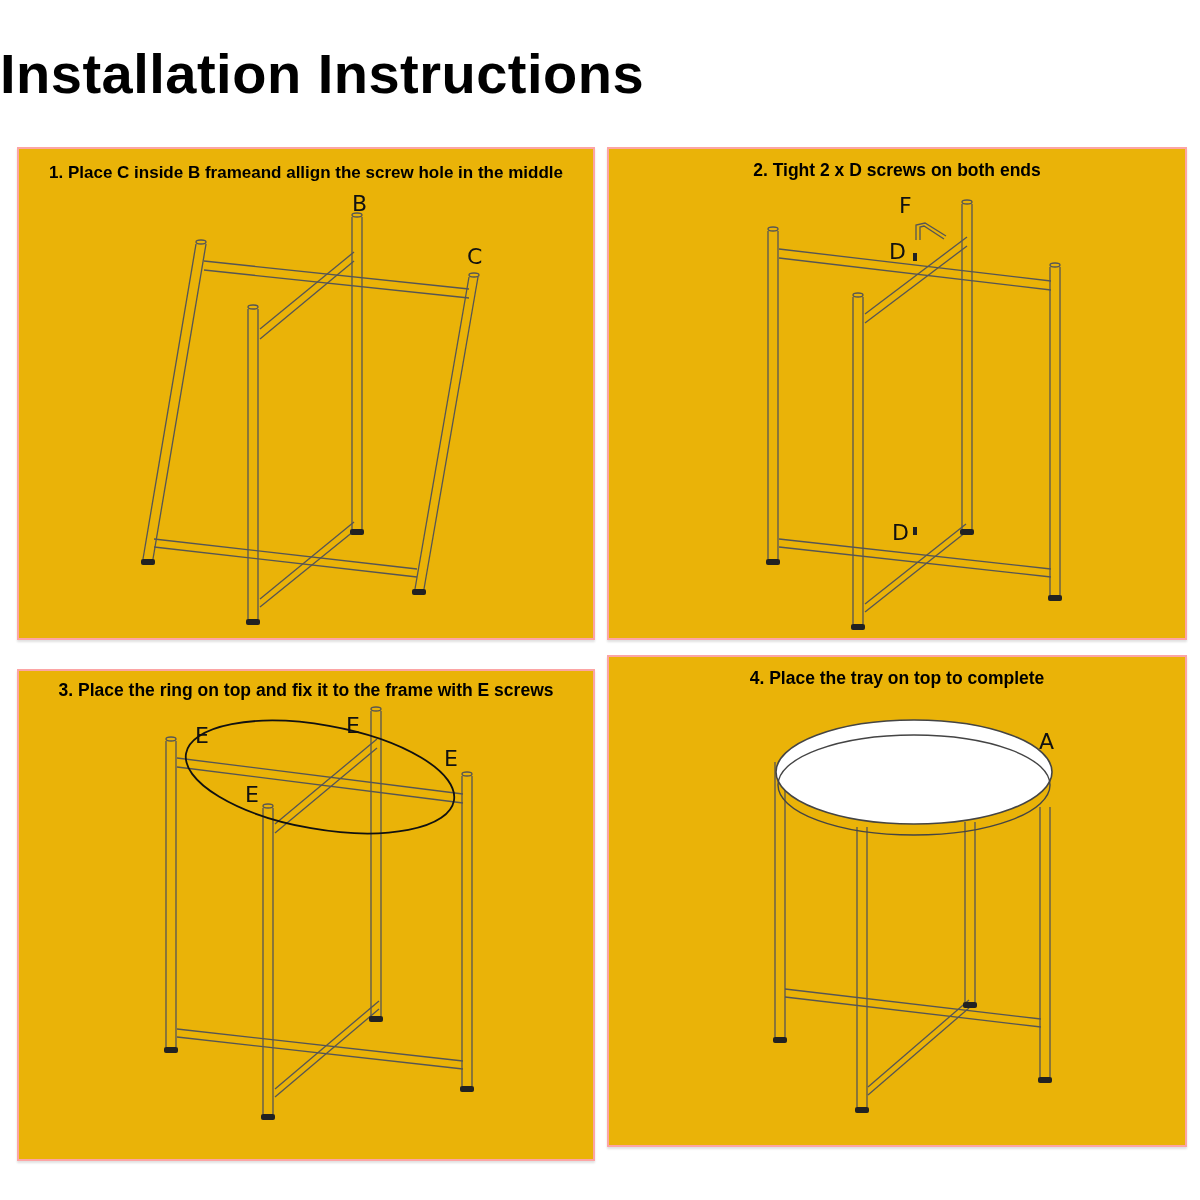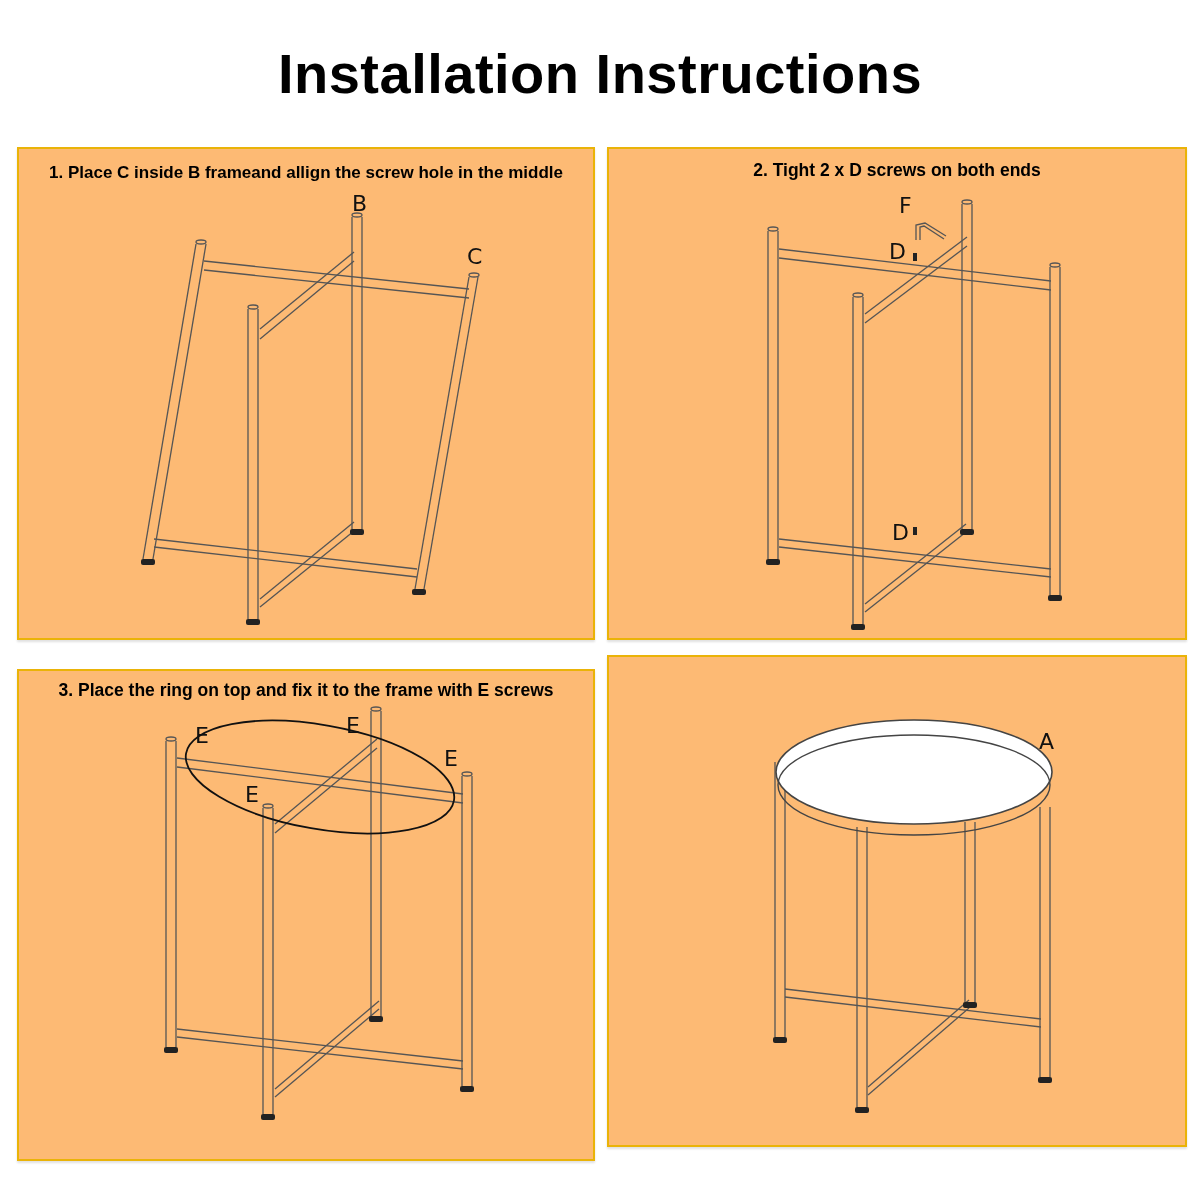--- a/index.html
+++ b/index.html
@@ -1,18 +1,18 @@
 <!DOCTYPE html>
 <html><head>
 <meta charset="utf-8">
 <style>
   html, body { margin:0; padding:0; background:#ffffff; }
   body { width:1200px; height:1200px; position:relative; overflow:hidden; font-family:"Liberation Sans", "DejaVu Sans", sans-serif; color:#000; }
-  .title { position:absolute; left:0; top:38px; width:1200px; text-align:center; font-weight:bold; font-size:56px; letter-spacing:0.5px; line-height:72px; }
-  .panel { position:absolute; border:2px solid #eab308; box-shadow:0 2px 2px rgba(0,0,0,0.12); background:#fdba74; box-sizing:border-box; }
+  .title { position:absolute; left:0; top:38px; width:1200px; font-weight:bold; font-size:56px; letter-spacing:0.5px; line-height:72px; }
+  .panel { position:absolute; border:2px solid #fca5a5; box-shadow:0 2px 2px rgba(0,0,0,0.12); background:#eab308; box-sizing:border-box; }
   .p1 { left:17px; top:147px; width:578px; height:493px; }
   .p2 { left:607px; top:147px; width:580px; height:493px; }
   .p3 { left:17px; top:655px; width:578px; height:492px;margin-top:14px; }
   .p4 { left:607px; top:655px; width:580px; height:492px; }
   .step { position:absolute; left:0; width:100%; text-align:center; font-weight:bold; font-size:17.5px; white-space:nowrap; }
   .p1 .step { top:14px; font-size:17px; }
   .p2 .step { top:11px; }
   .p3 .step { top:9px; }
   .p4 .step { top:11px; }
   svg.drawing { position:absolute; left:0; top:0; }
@@ -144,20 +144,21 @@
         <rect x="242" y="443" width="14" height="6" rx="2"></rect>
     </g>
     <text class="lbl" x="176" y="72">E</text>
     <text class="lbl" x="327" y="62">E</text>
     <text class="lbl" x="425" y="95">E</text>
     <text class="lbl" x="226" y="131">E</text>
   </svg>
 </div>
 
 <div class="panel p4">
+  <div class="step">4. Place the tray on top to complete</div>
   <svg class="drawing" width="580" height="492" viewBox="0 0 580 492">
     <g fill="none" stroke="#555" stroke-width="1.3">
       <line x1="166" y1="105" x2="166" y2="380"></line>
         <line x1="176" y1="105" x2="176" y2="380"></line>
       <line x1="356" y1="165" x2="356" y2="345"></line>
         <line x1="366" y1="165" x2="366" y2="345"></line>
       <line x1="431" y1="150" x2="431" y2="420"></line>
         <line x1="441" y1="150" x2="441" y2="420"></line>
       <line x1="248" y1="170" x2="248" y2="450"></line>
         <line x1="258" y1="170" x2="258" y2="450"></line>

